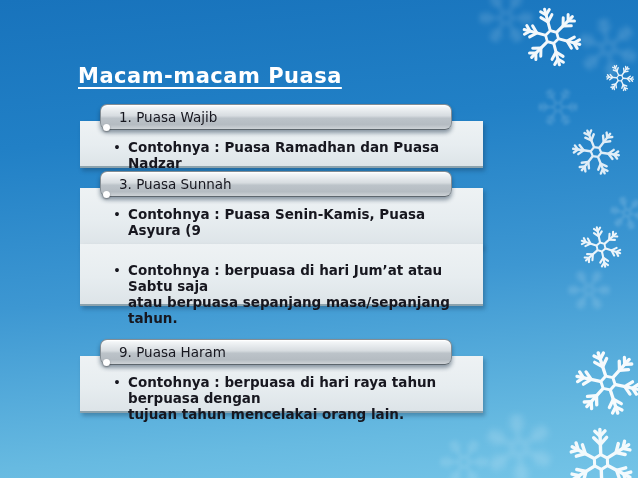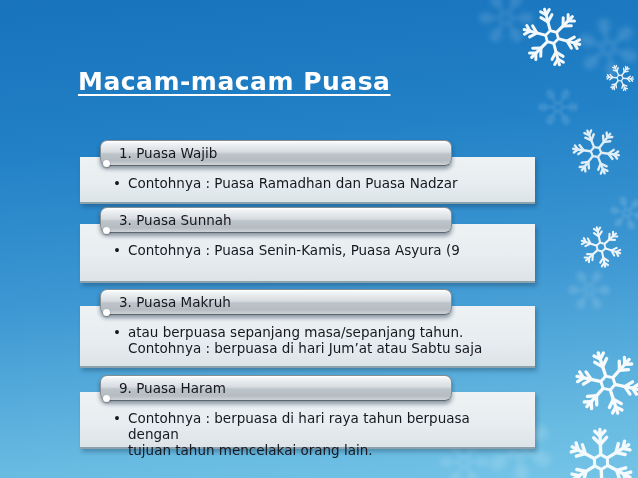--- a/index.html
+++ b/index.html
@@ -7,25 +7,25 @@
     position:relative;
     width:638px; height:478px;
     overflow:hidden;
     font-family:"DejaVu Sans", sans-serif;
     background:linear-gradient(175deg,#1873bc 0%,#2180c6 28%,#3d97d2 58%,#67bae1 88%,#74c4e7 100%);
   }
   .decor { position:absolute; inset:0; z-index:0; }
 
   .title {
     position:absolute; left:78px; top:50px; z-index:1;
-    font-size:25px; letter-spacing:0.5px; color:#ffffff;
+    font-size:21px; letter-spacing:0.5px; color:#ffffff;
     text-decoration:underline; text-decoration-thickness:2px; text-underline-offset:4px;text-align:right;
   }
 
-  .section { position:absolute; left:80px; width:455px; z-index:1;margin-top:36px; }
+  .section { position:absolute; left:80px; width:403px; z-index:1; }
   .section.s1 { top:104px; }
   .section.s2 { top:171px; }
   .section.s3 { top:253px; }
   .section.s4 { top:339px; }
 
   .bar {
     position:relative; z-index:3;
     width:352px; height:26px; margin-left:20px;
     box-sizing:border-box;
     border:1px solid #848d94; border-bottom-color:#5d666d;
@@ -52,21 +52,21 @@
     border-bottom:2px solid #8ba2ad;
     box-shadow:2px 3px 4px rgba(15,40,65,0.3);
   }
   .s1 .panel { height:47px; }
   .s2 .panel { height:59px; }
   .s3 .panel { height:62px; }
   .s4 .panel { height:57px; }
 
   .bullet { display:flex; color:#17171f; font-size:13.5px; line-height:16px; }
   .dot { flex:none; width:15px; }
-  .bullet-text { flex:1; }
+  .bullet-text { flex:1;font-weight:bold; }
 </style>
 </head>
 <body>
 
 <div class="slide">
 
   <svg class="decor" width="638" height="478" viewBox="0 0 638 478">
     <defs>
       <g id="arm" stroke="#ffffff" stroke-width="10" stroke-linecap="round" fill="none">
         <path d="M24 0 L96 0"></path>
@@ -128,29 +128,26 @@
       <div class="bullet">
         <span class="dot">•</span>
         <div class="bullet-text">
           <div>Contohnya : Puasa Senin-Kamis, Puasa Asyura (9</div>
         </div>
       </div>
     </div>
   </div>
 
   <div class="section s3">
-    <div class="bar">
-      <span class="bar-label">3. Puasa Makruh</span>
-    </div>
     <div class="panel">
       <div class="bullet">
         <span class="dot">•</span>
         <div class="bullet-text">
+          <div>Contohnya : berpuasa di hari Jum’at atau Sabtu saja</div>
           <div>atau berpuasa sepanjang masa/sepanjang tahun.</div>
-          <div>Contohnya : berpuasa di hari Jum’at atau Sabtu saja</div>
         </div>
       </div>
     </div>
   </div>
 
   <div class="section s4">
     <div class="bar">
       <span class="bar-label">9. Puasa Haram</span>
     </div>
     <div class="panel">

